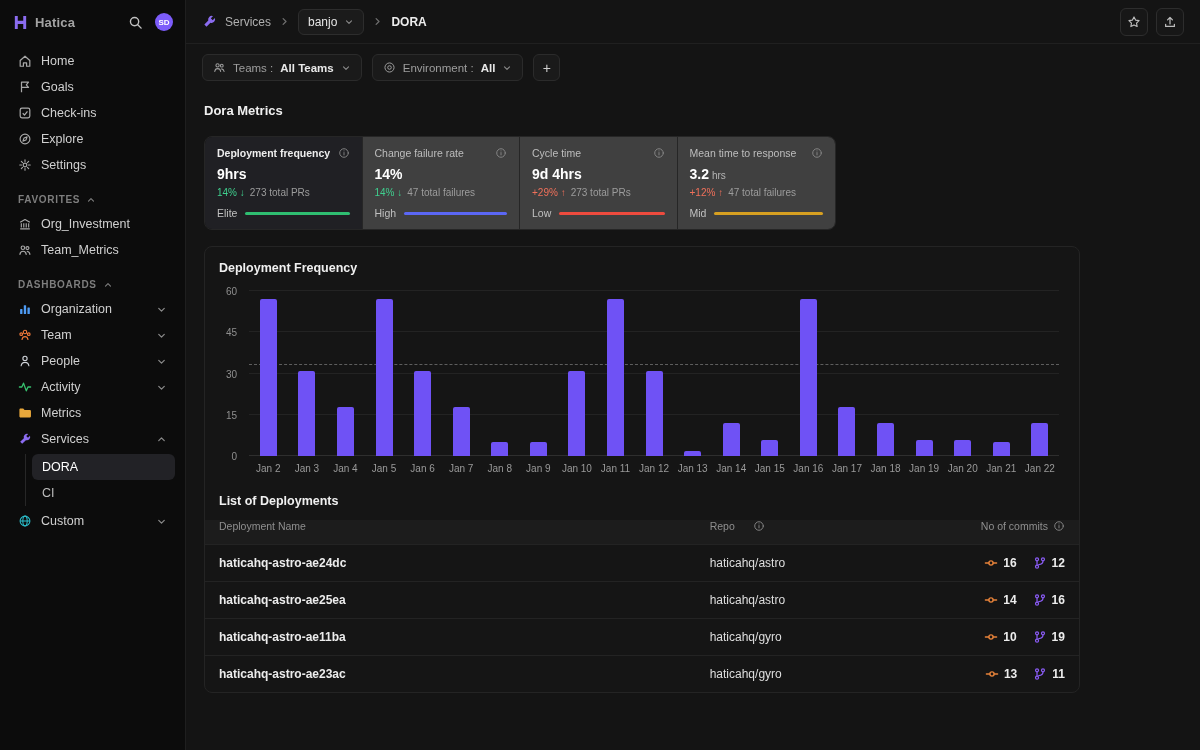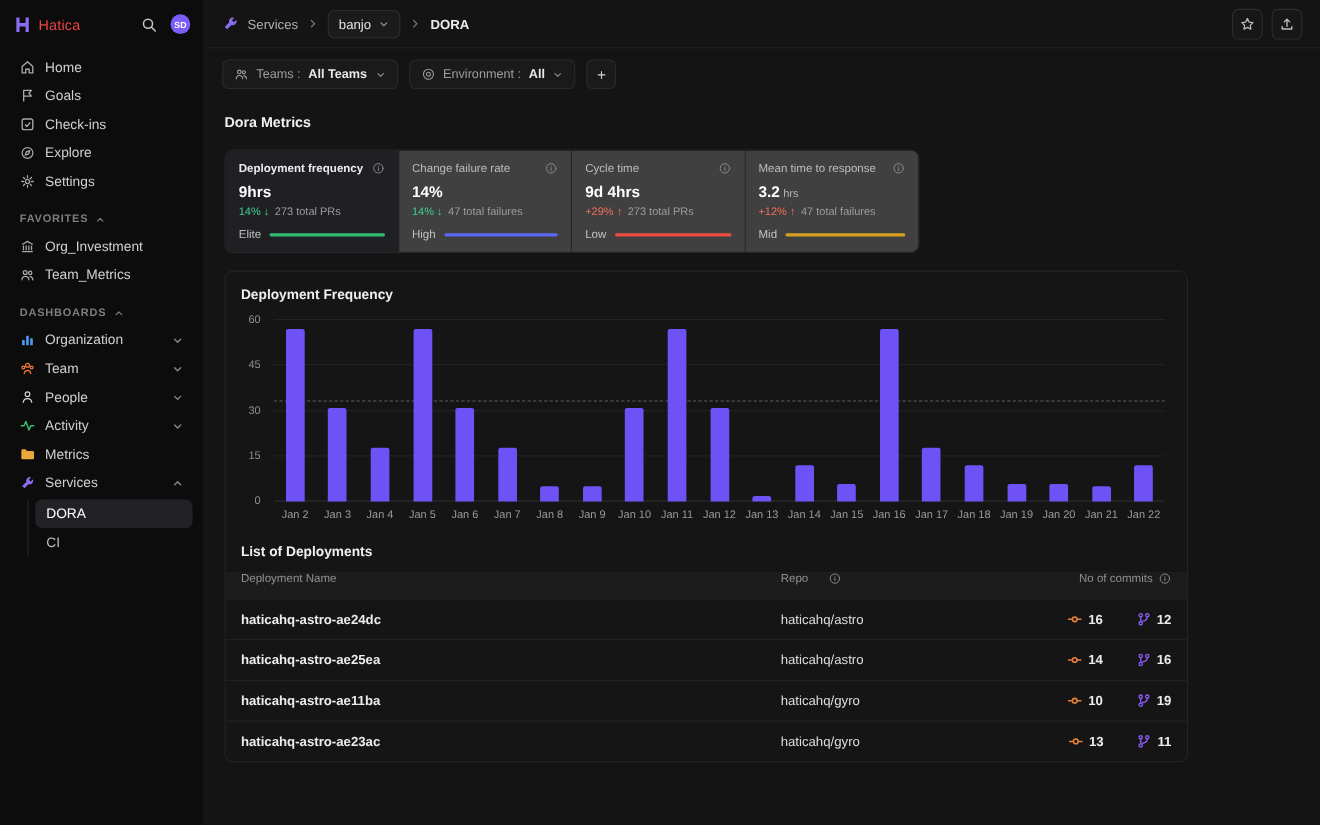--- a/index.html
+++ b/index.html
@@ -5,21 +5,21 @@
   *{margin:0;padding:0;box-sizing:border-box}
   html,body{width:1200px;height:750px;overflow:hidden;background:#141414;color:#e6e6e6;
     font-family:"Liberation Sans",sans-serif;font-size:12px}
   svg{display:block;width:100%;height:100%}
   .app{display:flex;width:1200px;height:750px}
 
   
   .sidebar{width:186px;background:#0c0c0c;border-right:1px solid #1f1f1f;display:flex;flex-direction:column}
   .sb-head{height:44px;display:flex;align-items:center;padding:0 12px;gap:6px;flex-shrink:0}
   .logo{width:17px;height:17px;color:#8b6cf0}
-  .brand{font-weight:400;font-size:13px;color:#ef4444;letter-spacing:.2px}
+  .brand{font-weight:700;font-size:13px;color:#a3a3a3;letter-spacing:.2px}
   .spacer{flex:1}
   .ic16{width:15px;height:15px;display:inline-flex;color:#c2c2c2}
   .avatar{width:18px;height:18px;border-radius:50%;background:#7c5cfa;color:#fff;font-size:8px;
     font-weight:700;display:flex;align-items:center;justify-content:center;margin-left:6px}
   .sb-body{padding:4px 10px 16px;flex:1;overflow:hidden}
   .nav-item{display:flex;align-items:center;gap:9px;height:26px;padding:0 8px;border-radius:6px;
     color:#d0d0d0;cursor:pointer}
   .nav-item .ic{width:14px;height:14px;display:inline-flex;color:#a8a8a8;flex-shrink:0}
   .nav-item .lbl{font-size:12.5px;white-space:nowrap;overflow:hidden;text-overflow:ellipsis}
   .chev-end{margin-left:auto;width:11px;height:11px;display:inline-flex;color:#8a8a8a;flex-shrink:0}
@@ -97,21 +97,21 @@
   .list-title{font-size:12.5px;font-weight:700;color:#f0f0f0;margin:20px 0 12px}
   .table{margin:0 -14px}
   .thead{display:flex;align-items:flex-start;height:24px;padding:0 14px;background:#1c1c1c;
     font-size:10.5px;color:#8f8f8f}
   .col-name{width:58%}
   .col-repo{width:22%;display:flex;align-items:center;gap:18px}
   .col-commits{width:20%;display:flex;justify-content:flex-end;align-items:center;gap:5px}
   .trow{display:flex;align-items:center;height:37px;padding:0 14px;border-top:1px solid #232323;cursor:pointer}
   .c-name{width:58%;font-weight:700;font-size:12px;color:#ececec}
   .c-repo{width:22%;font-size:12px;color:#dedede}
-  .c-commits{width:20%;display:flex;justify-content:flex-end;align-items:center;gap:30px}
+  .c-commits{width:20%;display:flex;justify-content:flex-end;align-items:center;gap:16px}
   .pair{display:flex;align-items:center;gap:5px;font-weight:700;font-size:12px;color:#ececec}
   .pair .ic{width:14px;height:14px;display:inline-flex}
 </style>
 </head>
 <body>
 
 <div class="app">
 
   <aside class="sidebar">
     <div class="sb-head">
@@ -297,20 +297,35 @@
     <span class="chev-end">
               <svg viewBox="0 0 16 16" fill="none" stroke="currentColor" stroke-width="1.8" stroke-linecap="round" stroke-linejoin="round">
                 <path d="M4 9.7 8 5.7 12 9.7"></path>
               </svg>
             </span>
   </div>
           <div class="sub-list">
             <div class="sub-item selected">DORA</div>
             <div class="sub-item">CI</div>
           </div>
+          <div class="nav-item">
+    <span class="ic" style="color:#2bbcc9">
+              <svg viewBox="0 0 16 16" fill="none" stroke="currentColor" stroke-width="1.2">
+                <circle cx="8" cy="8" r="5.6"></circle>
+                <ellipse cx="8" cy="8" rx="2.5" ry="5.6"></ellipse>
+                <path d="M2.4 8h11.2"></path>
+              </svg>
+            </span>
+    <span class="lbl">Custom</span>
+    <span class="chev-end">
+              <svg viewBox="0 0 16 16" fill="none" stroke="currentColor" stroke-width="1.8" stroke-linecap="round" stroke-linejoin="round">
+                <path d="M4 6.3 8 10.3 12 6.3"></path>
+              </svg>
+            </span>
+  </div>
         </div>
     </div>
   </aside>
 
   <div class="main">
 
     <header class="topbar">
       <span class="bc-ic">
           <svg viewBox="0 0 16 16" fill="currentColor">
             <path d="M13.7 4.3 11.4 6.6 9.4 4.6l2.3-2.3a3.8 3.8 0 0 0-5 4.7l-4.2 4.2 2.3 2.3L9 9.3a3.8 3.8 0 0 0 4.7-5z"></path>

